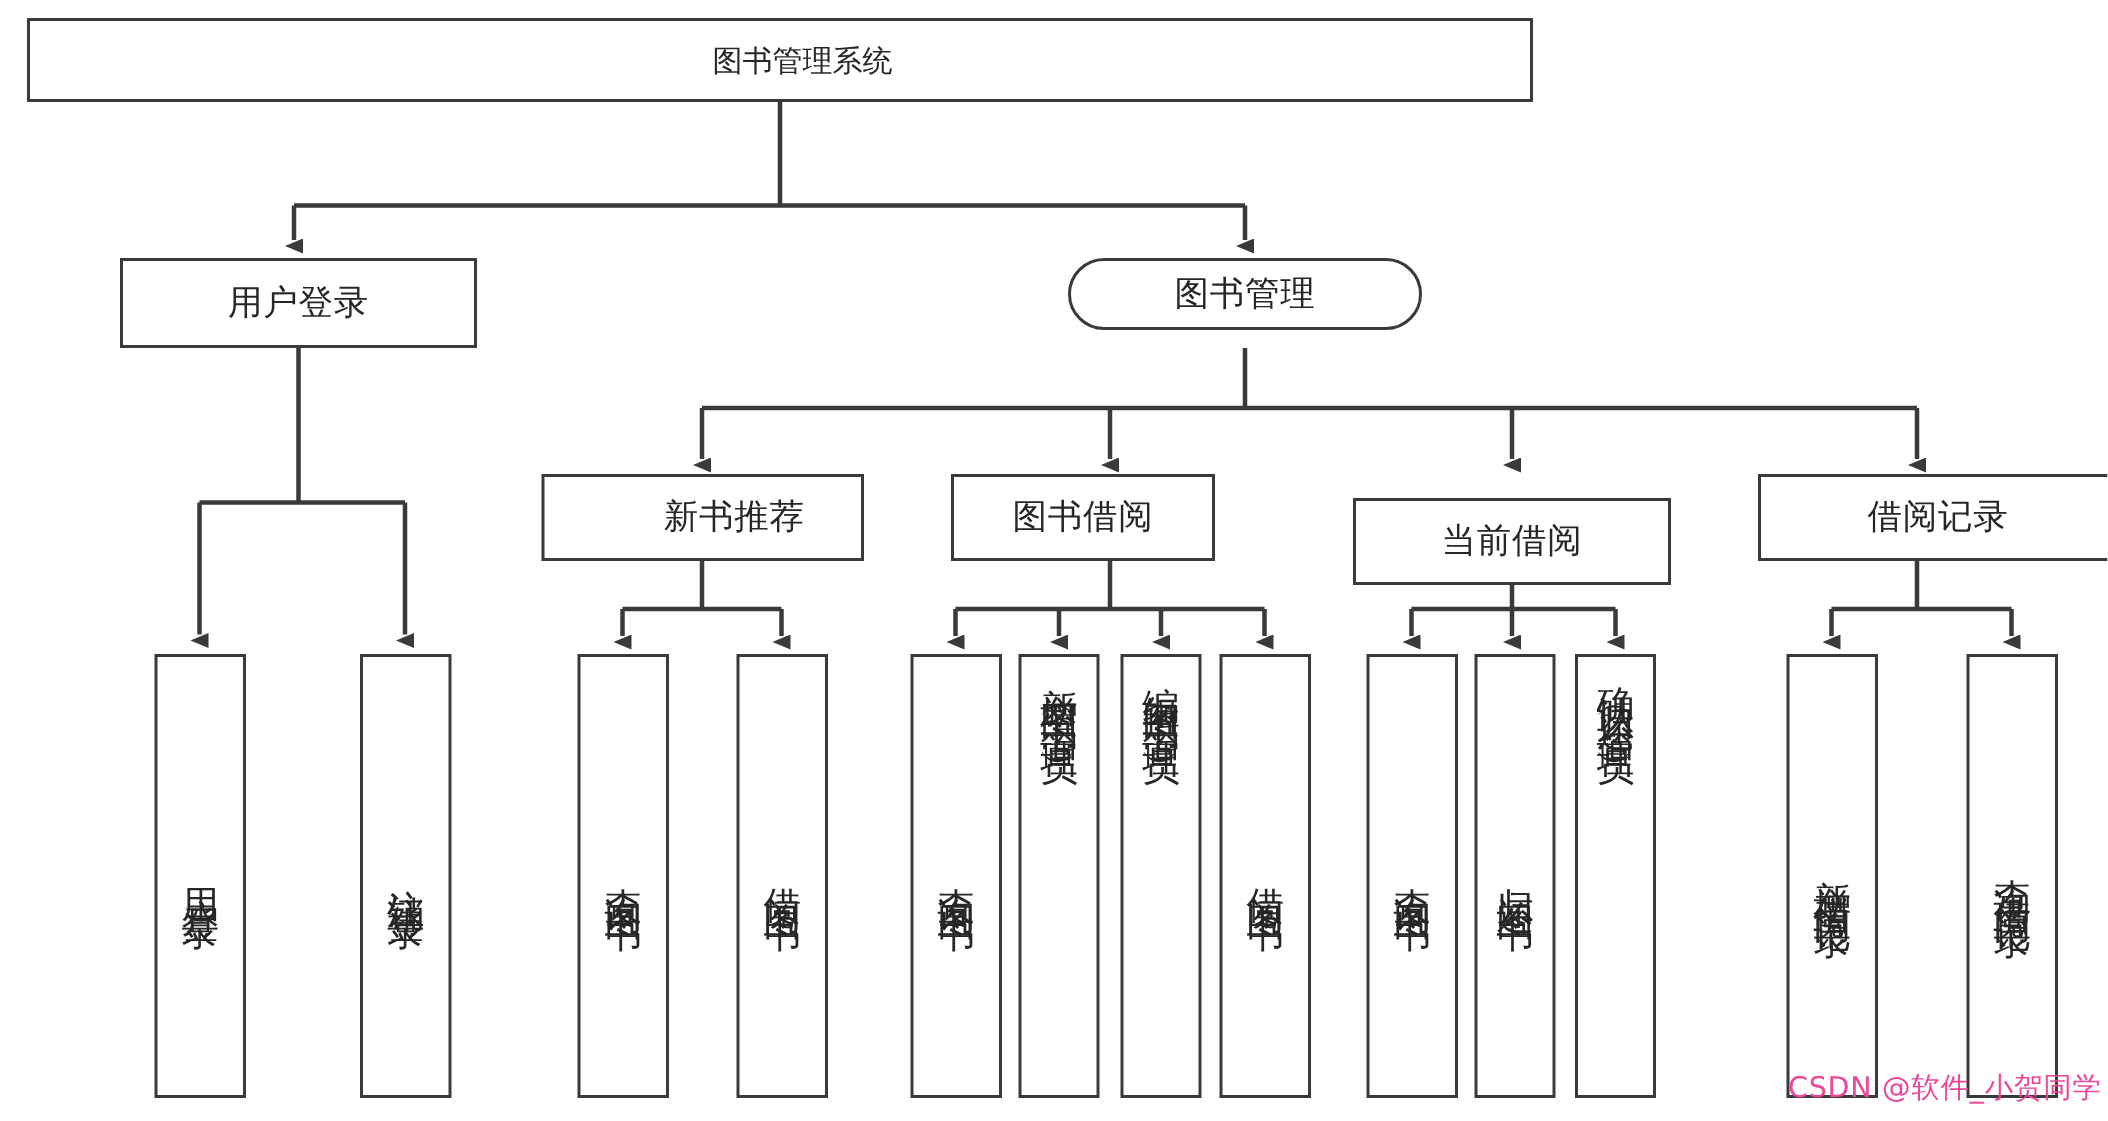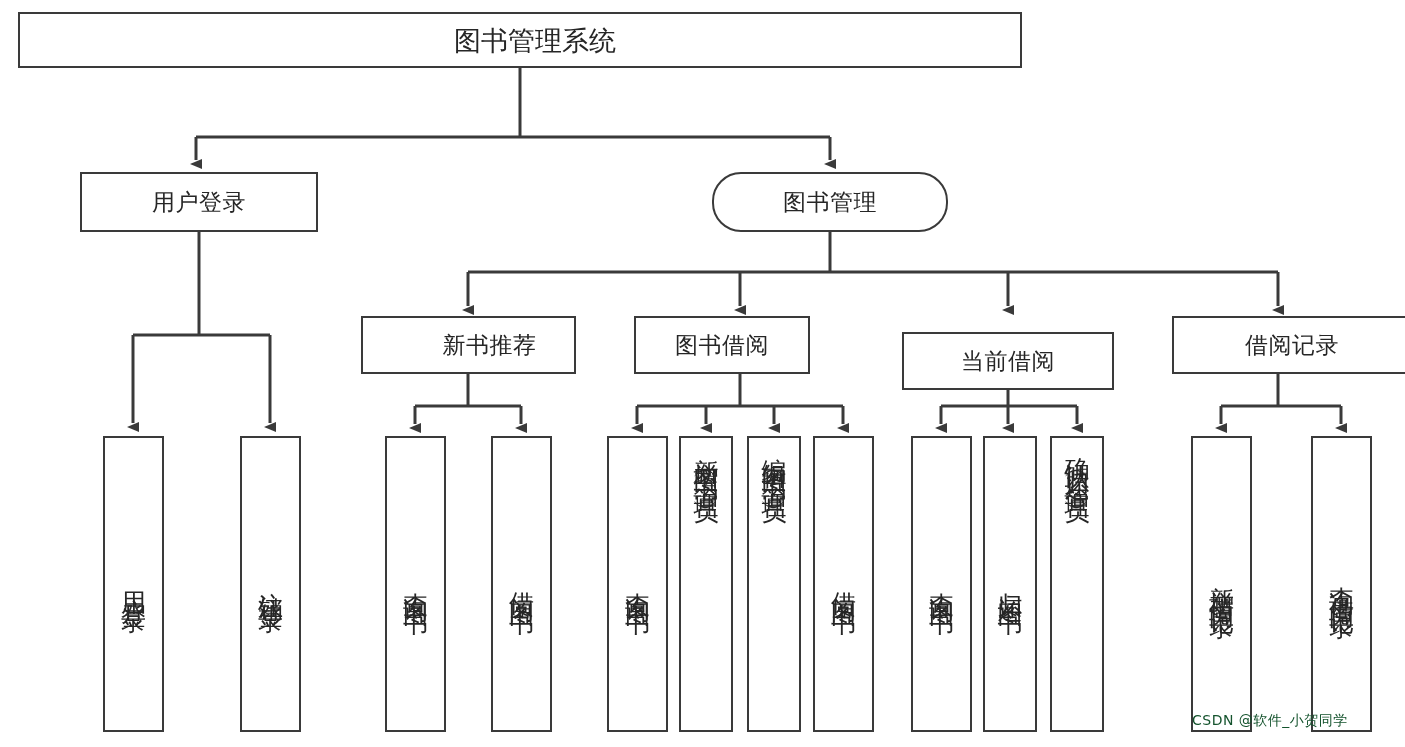--- a/index.html
+++ b/index.html
@@ -36,21 +36,21 @@
     align-items: center;
     justify-content: center;
     text-align: center;
     line-height: 1.0;
   }
   .node.horiz {
     font-size: 23px;
     letter-spacing: 0.5px;
   }
   .node.root {
-    font-size: 27px;
+    font-size: 20px;
     padding-left: 30px;
   }
   
   .node.vert {
     font-size: 25px;
     padding: 0;
     align-items: flex-start;
     justify-content: center;
   }
   .node.vert .vlabel {
@@ -60,22 +60,22 @@
     line-height: 1;
     white-space: nowrap;
     display: block;
   }
   
   .node.vert.centered {
     align-items: center;
   }
   .watermark {
     position: absolute;
-    font-size: 14px;
-    color: #14532d;
+    font-size: 19px;
+    color: #ec4899;
     white-space: nowrap;
     letter-spacing: 0.5px;
   }
 </style>
 </head>
 <body>
 
 <div id="canvas">
 
   <svg class="wires" viewBox="0 0 1405 747">
@@ -125,21 +125,21 @@
       <path d="M1221,406 L1341,406"></path>
       <path d="M1221,406 L1221,424" marker-end="url(#arrow)"></path>
       <path d="M1341,406 L1341,424" marker-end="url(#arrow)"></path>
     </g>
   </svg>
 
   <div class="node root" style="left:18px; top:12px; width:1004px; height:56px;">图书管理系统</div>
 
   <div class="node horiz" style="left:80px; top:172px; width:238px; height:60px;">用户登录</div>
 
-  <div class="node horiz" style="left:712px; top:172px; width:236px; height:60px;border-radius:29px;">图书管理</div>
+  <div class="node horiz" style="left:712px; top:172px; width:236px; height:48px;border-radius:29px;">图书管理</div>
 
   <div class="node horiz" style="left:361px; top:316px; width:215px; height:58px;padding-left:42px;">新书推荐</div>
 
   <div class="node horiz" style="left:634px; top:316px; width:176px; height:58px;">图书借阅</div>
 
   <div class="node horiz" style="left:902px; top:332px; width:212px; height:58px;">当前借阅</div>
 
   <div class="node horiz" style="left:1172px; top:316px; width:240px; height:58px;">借阅记录</div>
 
   <div class="node vert centered" style="left:103px; top:436px; width:61px; height:296px;">

